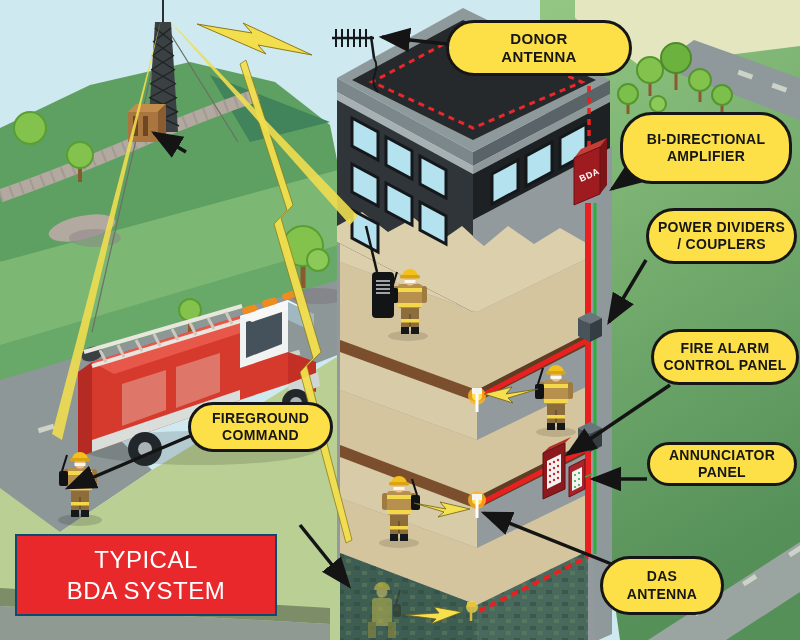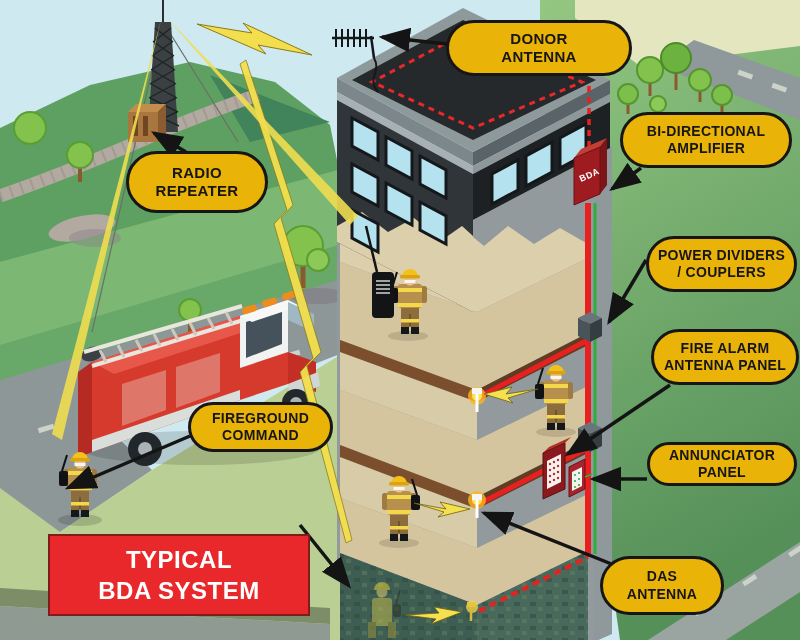--- a/index.html
+++ b/index.html
@@ -1,34 +1,34 @@
 <!DOCTYPE html>
 <html><head>
 <meta charset="utf-8">
 <style>
   html,body{margin:0;padding:0;background:#222;}
   .stage{position:relative;width:800px;height:640px;overflow:hidden;background:#cfe9f0;
          font-family:"Liberation Sans",sans-serif;}
   .stage svg{position:absolute;left:0;top:0;}
-  .pill{position:absolute;background:#eab308;border:3px solid #161616;border-radius:32px;
+  .pill{position:absolute;background:#fde047;border:3px solid #161616;border-radius:32px;
         display:flex;align-items:center;justify-content:center;text-align:center;
         font-weight:700;font-size:14px;line-height:1.22;white-space:pre-line;color:#161616;
         letter-spacing:.3px;box-sizing:border-box;z-index:5;}
   #c-donor{left:446px;top:20px;width:186px;height:56px;font-size:15px;}
   #c-repeater{left:126px;top:151px;width:142px;height:62px;font-size:15px;}
-  #c-bda{left:620px;top:112px;width:172px;height:56px;}
-  #c-power{left:646px;top:236px;width:151px;height:56px;}
+  #c-bda{left:620px;top:112px;width:172px;height:72px;}
+  #c-power{left:646px;top:208px;width:151px;height:56px;}
   #c-facp{left:651px;top:329px;width:148px;height:56px;}
   #c-annunciator{left:647px;top:442px;width:150px;height:44px;}
   #c-das{left:600px;top:556px;width:124px;height:59px;}
   #c-fireground{left:188px;top:402px;width:145px;height:50px;}
   #c-below{left:235px;top:467px;width:143px;height:58px;}
-  #banner{position:absolute;left:48px;top:534px;width:262px;height:82px;background:#e8282a;
-          border:2px solid #7f1d1d;color:#fff;display:flex;align-items:center;justify-content:center;
-          text-align:center;font-weight:700;font-size:24px;line-height:1.3;white-space:pre-line;
+  #banner{position:absolute;left:15px;top:534px;width:262px;height:82px;background:#e8282a;
+          border:2px solid #0c4a6e;color:#fff;display:flex;align-items:center;justify-content:center;
+          text-align:center;font-weight:400;font-size:24px;line-height:1.3;white-space:pre-line;
           letter-spacing:.5px;z-index:5;box-sizing:border-box;}
 </style>
 </head>
 <body>
 
 <div class="stage">
 
 <svg width="800" height="640" viewBox="0 0 800 640">
   <defs>
     <linearGradient id="gGrass" x1="0" y1="0" x2="0.25" y2="1">
@@ -407,28 +407,26 @@
     <line x1="670" y1="385" x2="568" y2="454" marker-end="url(#ah)"></line>
     <line x1="647" y1="479" x2="593" y2="479" marker-end="url(#ah)"></line>
     <line x1="614" y1="565" x2="484" y2="513" marker-end="url(#ah)"></line>
     <line x1="190" y1="436" x2="68" y2="488" marker-end="url(#ah)"></line>
     <line x1="300" y1="525" x2="349" y2="586" marker-end="url(#ah)"></line>
   </g>
 </svg>
 
 <div class="pill" id="c-donor">DONOR
 ANTENNA</div>
-<div class="pill" id="c-repeater">RADIO
-REPEATER</div>
 <div class="pill" id="c-bda">BI-DIRECTIONAL
 AMPLIFIER</div>
 <div class="pill" id="c-power">POWER DIVIDERS
 / COUPLERS</div>
 <div class="pill" id="c-facp">FIRE ALARM
-ANTENNA PANEL</div>
+CONTROL PANEL</div>
 <div class="pill" id="c-annunciator">ANNUNCIATOR
 PANEL</div>
 <div class="pill" id="c-das">DAS
 ANTENNA</div>
 <div class="pill" id="c-fireground">FIREGROUND
 COMMAND</div>
 <div id="banner">TYPICAL
 BDA SYSTEM</div>
 
 </div>

